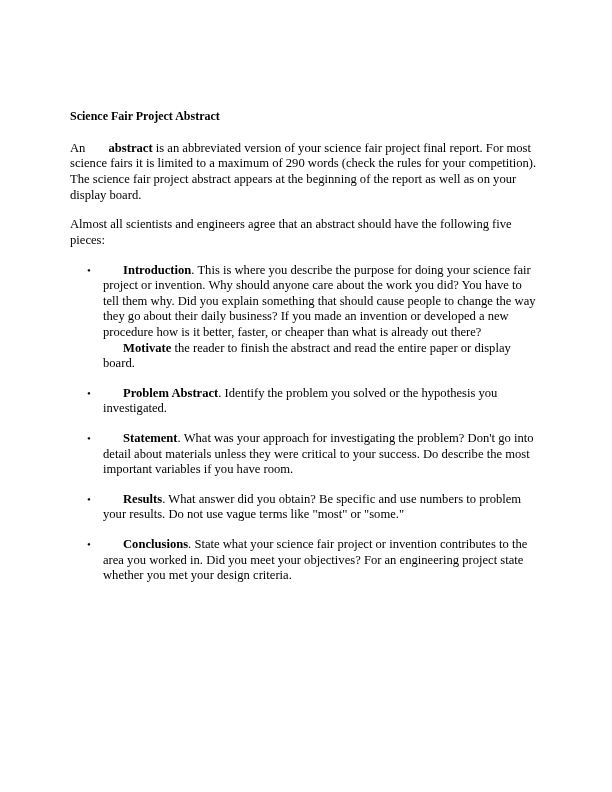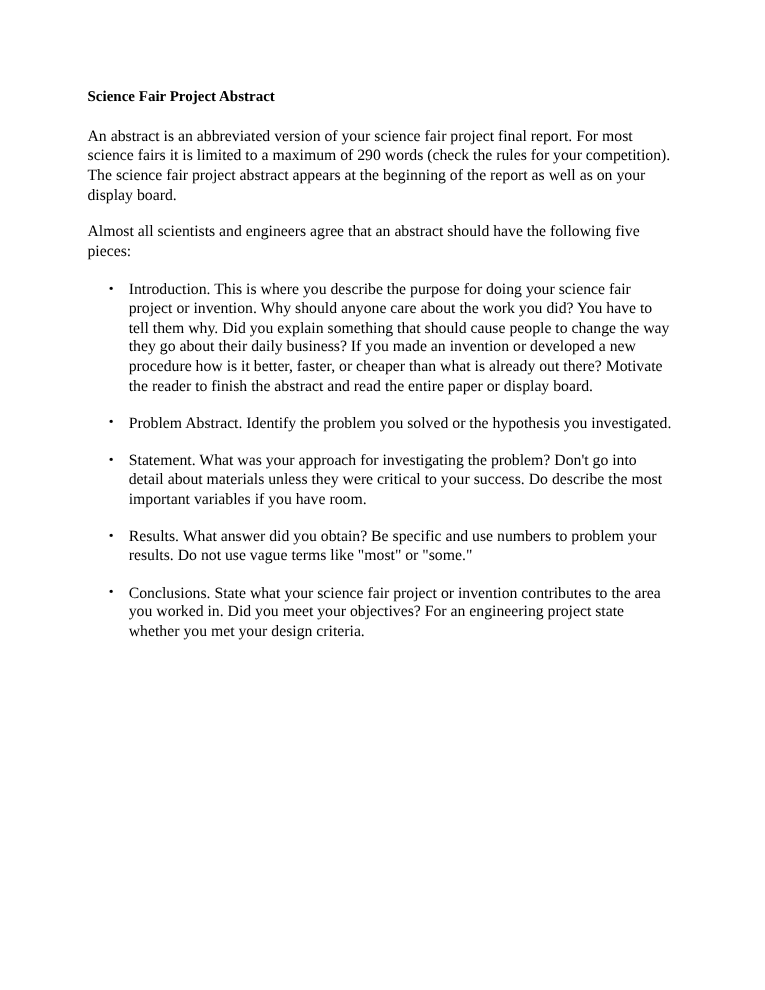--- a/index.html
+++ b/index.html
@@ -6,38 +6,39 @@
     margin: 0;
     padding: 0;
     background: #ffffff;
   }
   .page {
     width: 612px;
     height: 792px;
     margin: 0 auto;
     background: #ffffff;
     box-sizing: border-box;
-    padding: 70px 72px 60px 70px;
+    padding: 109px 72px 60px 70px;
     font-family: "Liberation Serif", serif;
     font-size: 12.6px;
     line-height: 1.24;
     color: #000000;
     overflow: hidden;
   }
   .doc-title {
     font-size: 12px;
     font-weight: bold;
     margin: 0 0 17px 0;
     font-family: "Liberation Serif", serif;
   }
   .para {
     margin: 0 0 14px 0;
   }
   .b {
-    font-weight: normal;
+    font-weight: bold;
+    margin-left: 20px;
   }
   ul.bullets {
     list-style: none;
     margin: 6px 0 0 0;
     padding: 0 0 0 17px;
   }
   ul.bullets li {
     display: flex;
     margin: 0 0 14px 0;
   }

